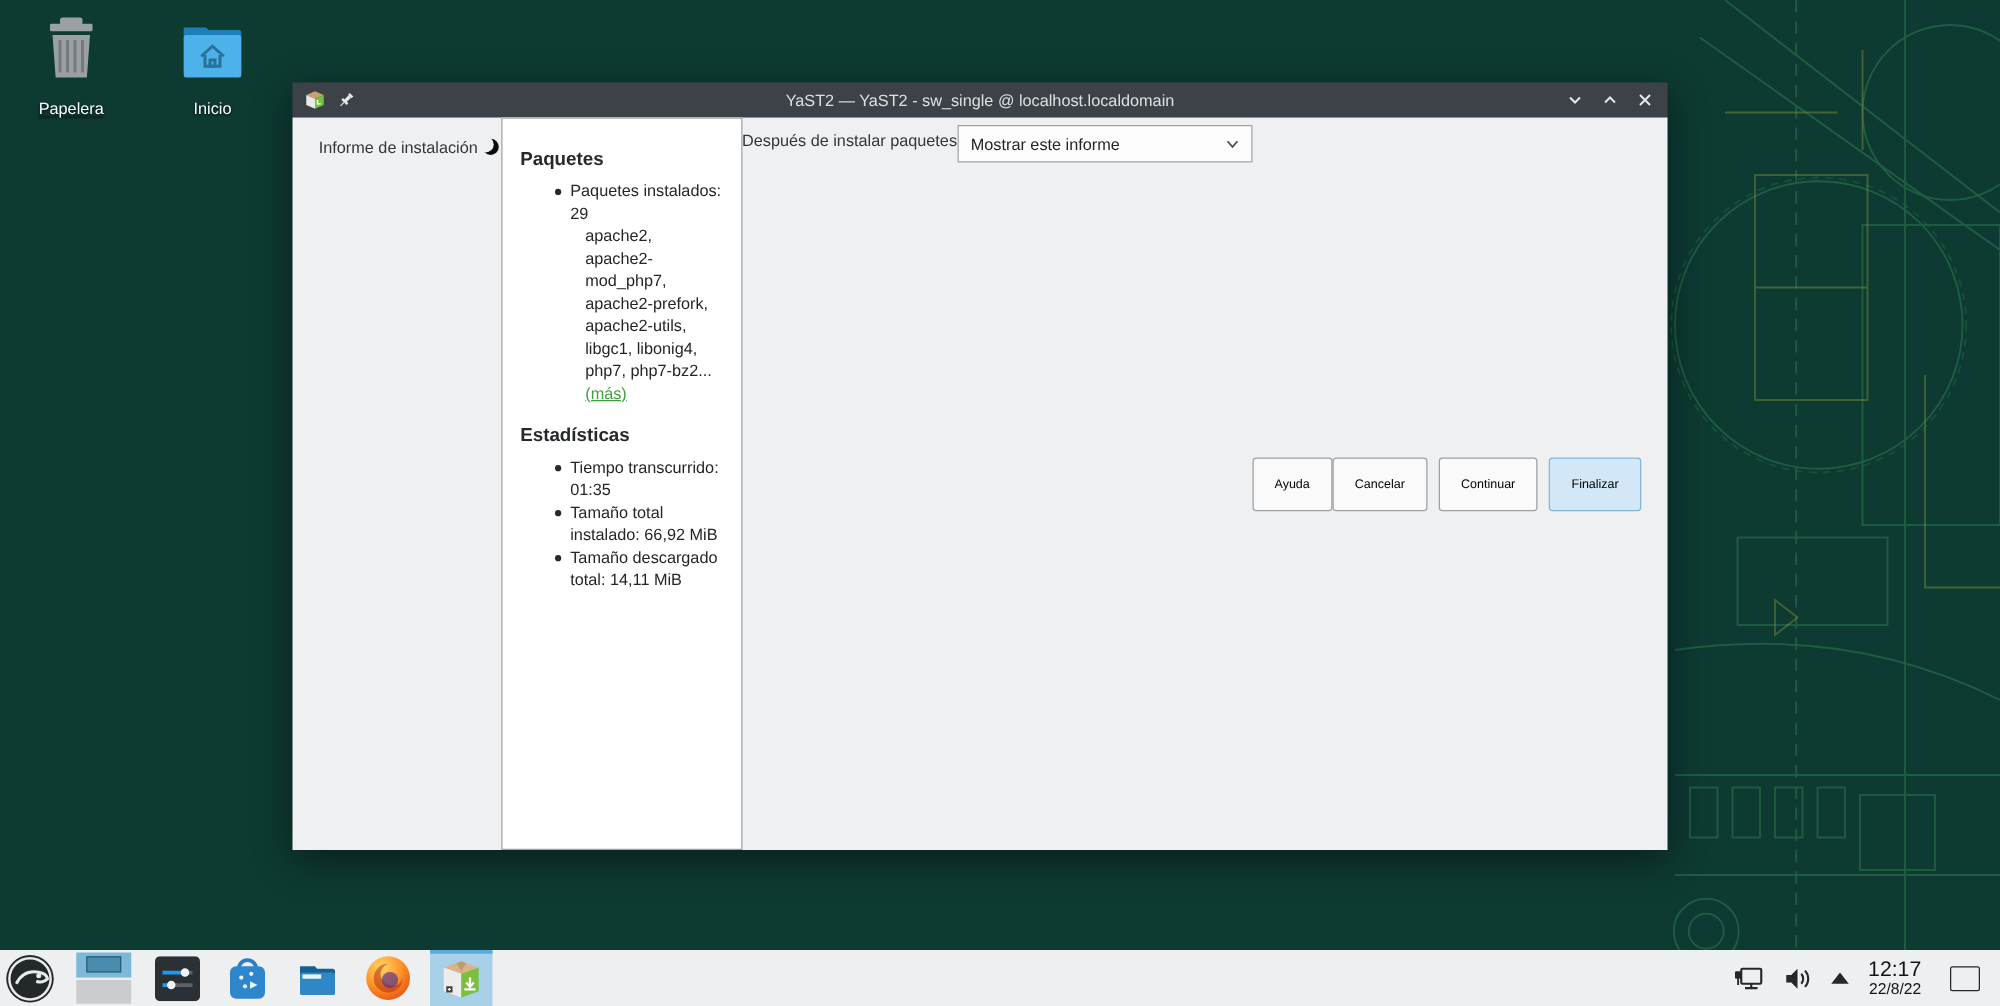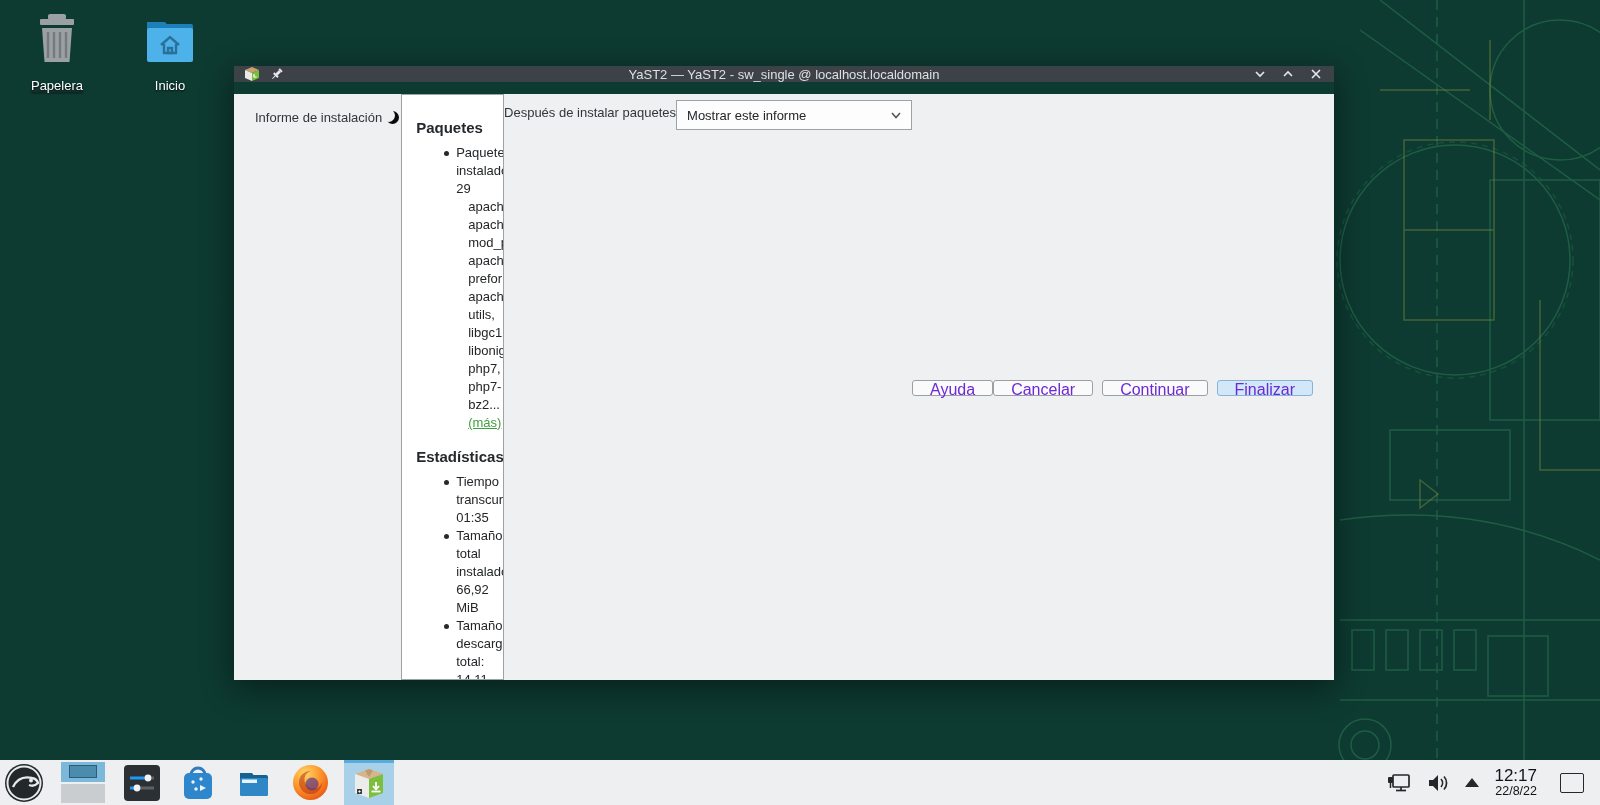--- a/index.html
+++ b/index.html
@@ -14,21 +14,21 @@
   .wallpaper { position:absolute; inset:0; z-index:0; }
   
   .desk-icon { position:absolute; width:86px; text-align:center; z-index:1; cursor:pointer; }
   .desk-icon .glyph { width:58px; height:58px; margin:0 auto 6px; }
   .desk-icon .label { color:#ffffff; font-size:13px; text-shadow:0 1px 2px rgba(0,0,0,.8); }
   #icon-trash { left:14px; top:10px;text-decoration:underline; }
   #icon-home { left:127px; top:10px; }
   
   .window { position:absolute; left:234px; top:66px; width:1100px; height:614px; z-index:2;
             box-shadow:0 8px 30px rgba(0,0,0,.45); }
-  .titlebar { height:16px; background:#3c4247; display:flex; align-items:center; padding:0 10px;
+  .titlebar { height:28px; background:#3c4247; display:flex; align-items:center; padding:0 10px;
               color:#dde0e2; font-size:13px; position:relative; }
   .titlebar .tb-icon { width:16px; height:16px; margin-right:10px; }
   .titlebar .tb-pin { width:14px; height:14px; }
   .titlebar .tb-title { position:absolute; left:0; right:0; text-align:center; pointer-events:none; }
   .tb-controls { margin-left:auto; display:flex; gap:12px; align-items:center; z-index:1; }
   .tb-controls .ctl { width:16px; height:16px; display:flex; align-items:center; justify-content:center; cursor:pointer; }
   .win-body { position:absolute; top:28px; left:0; right:0; bottom:0; background:#eff0f1;
               display:flex; flex-direction:row; padding:0 21px; }
   .hdr-row { height:46px; display:flex; align-items:center; justify-content:space-between; }
   .hdr-row .hdr-label { font-size:13px; color:#31363b; }
@@ -40,22 +40,22 @@
   .report li { position:relative; padding-left:12px; }
   .report li::before { content:""; position:absolute; left:0; top:7px; width:5px; height:5px;
                        border-radius:50%; background:#26292c; }
   .pkg-line { margin-left:12px; font-size:13px; line-height:18px; }
   .more-link { color:#3f9e3f; text-decoration:underline; cursor:pointer; }
   .after-label { margin-top:11px; font-size:13px; color:#31363b; }
   .combo { margin-top:6px; width:236px; height:30px; background:#fdfdfd; border:1px solid #9da2a5;
            border-radius:0; display:flex; align-items:center; padding:0 8px 0 10px; font-size:13px;
            cursor:pointer; justify-content:space-between; }
   .btn-row { margin-top:11px; margin-bottom:10px; display:flex; align-items:center; }
-  .btn { height:16px; padding:0 17px; background:#fafafb; border:1px solid #9aa0a4; border-radius:3px;
-         font-size:16px; color:#6d28d9; font-family:"Liberation Sans",sans-serif; cursor:pointer; }
+  .btn { height:43px; padding:0 17px; background:#fafafb; border:1px solid #9aa0a4; border-radius:3px;
+         font-size:10px; color:#000000; font-family:"Liberation Sans",sans-serif; cursor:pointer; }
   .btn + .btn { margin-left:9px; }
   .btn.primary { background:#d2e7f7; border-color:#84b5d9; }
   .spacer { flex:1; }
   
   .taskbar { position:absolute; left:0; right:0; bottom:0; height:45px; background:#edeff0;
              display:flex; align-items:center; z-index:3; padding-left:2px;gap:12px; }
   .tb-item { width:44px; height:45px; display:flex; align-items:center; justify-content:center; cursor:pointer; }
   .task-active { background:#a9d0e9; box-shadow:inset 0 3px 0 #58addc; width:50px; }
   .pager { width:44px; height:41px; display:flex; flex-direction:column; gap:2px; cursor:pointer; }
   .pager .d1 { flex:1; background:#7cb8da; display:flex; align-items:center; justify-content:center; }

